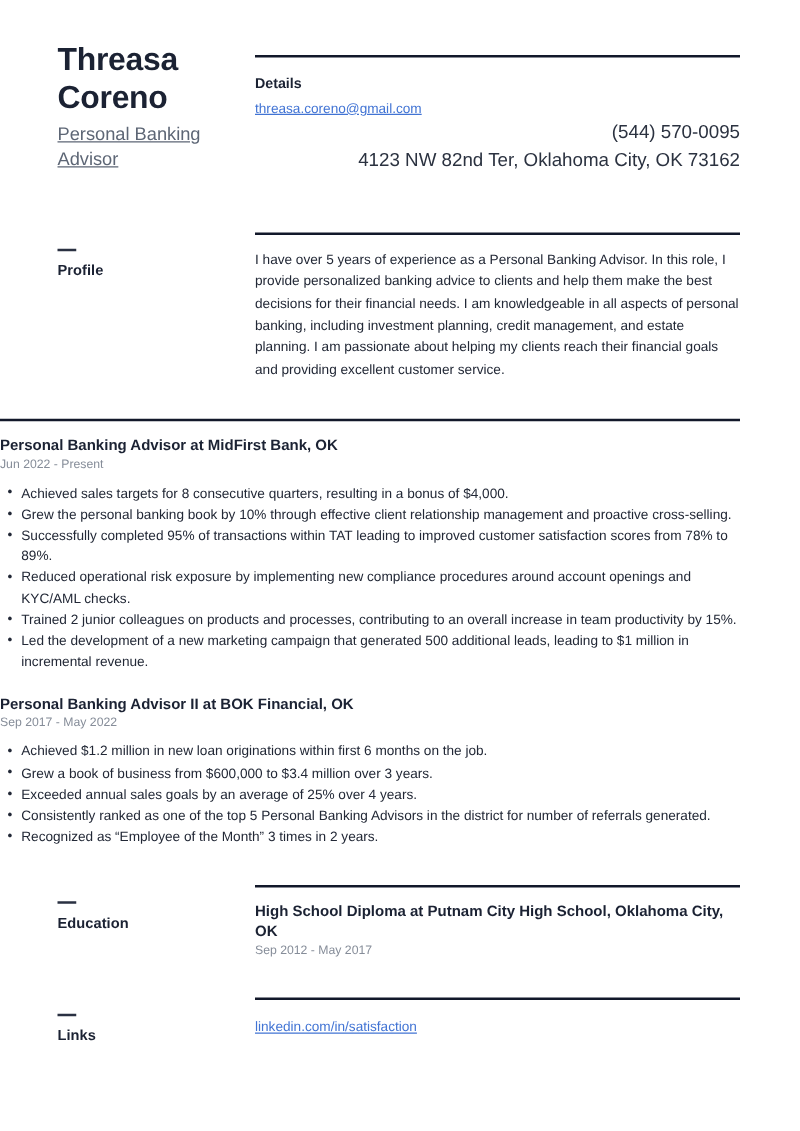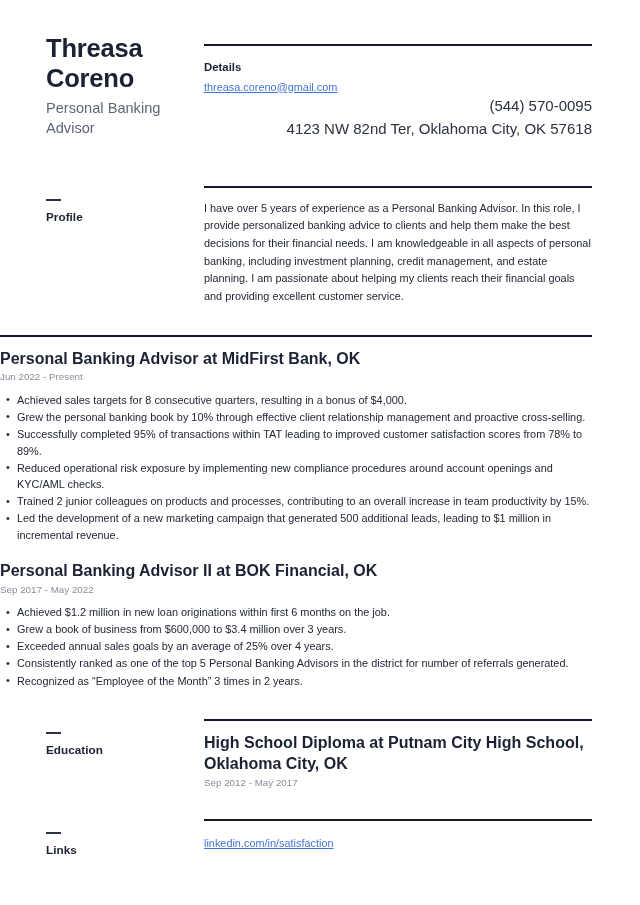--- a/index.html
+++ b/index.html
@@ -52,20 +52,21 @@
     max-width: 150px;
     word-wrap: break-word;
   }
   .job-subtitle {
     font-size: 14.6px;
     line-height: 1.42;
     color: #5d6675;
     margin: 4px 0 0 0;
     font-weight: 400;
     max-width: 152px;
+    text-decoration: underline;
   }
 
   
   .rule {
     height: 2px;
     background: #12182a;
     width: 100%;
   }
   .dash {
     width: 15px;
@@ -113,21 +114,21 @@
   .section .left-col { padding-top: 0; }
 
   .body-text {
     font-size: 10.9px;
     line-height: 1.62;
     color: #222836;
     margin: 0;
   }
 
   .entry-title {
-    font-size: 16px;
+    font-size: 12px;
     font-weight: 700;
     color: #1b2233;
     line-height: 1.35;
     margin: 0;
   }
   .entry-date {
     font-size: 9.8px;
     color: #868d99;
     line-height: 1.5;
     margin: 1px 0 0 0;
@@ -165,21 +166,21 @@
       <div class="job-subtitle">Personal Banking Advisor</div>
     </div>
     <div class="right-col" style="padding-top:44px;">
       <div class="rule"></div>
       <div style="height:13px;"></div>
       <div class="details-title">Details</div>
       <div>
         <a class="link">threasa.coreno@gmail.com</a>
       </div>
       <div class="detail-line">(544) 570-0095</div>
-      <div class="detail-line">4123 NW 82nd Ter, Oklahoma City, OK 57618</div>
+      <div class="detail-line">4123 NW 82nd Ter, Oklahoma City, OK 73162</div>
     </div>
   </div>
 
   <div class="section" style="margin-top:45px;">
     <div class="left-col" style="padding-top:13px;">
       <div class="dash"></div>
       <div class="section-label">Profile</div>
     </div>
     <div class="right-col">
       <div class="rule"></div>

